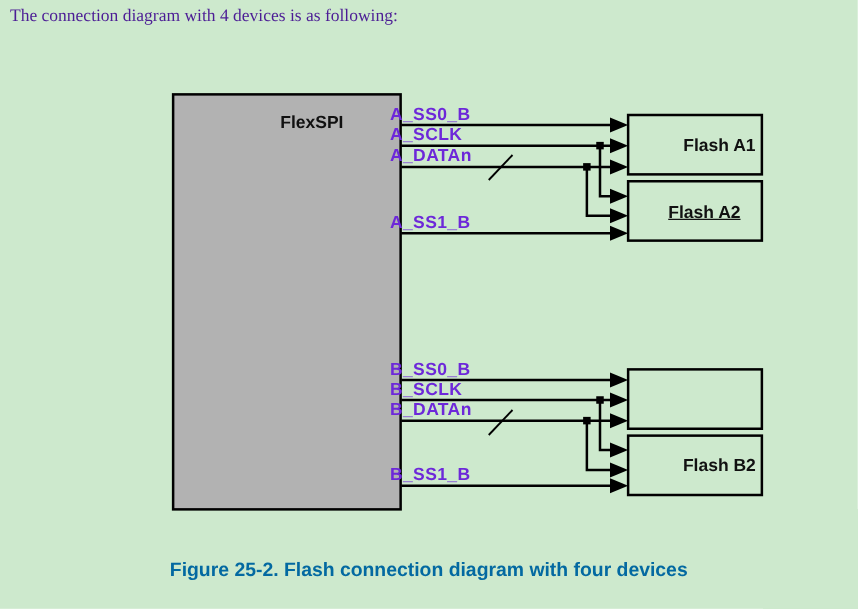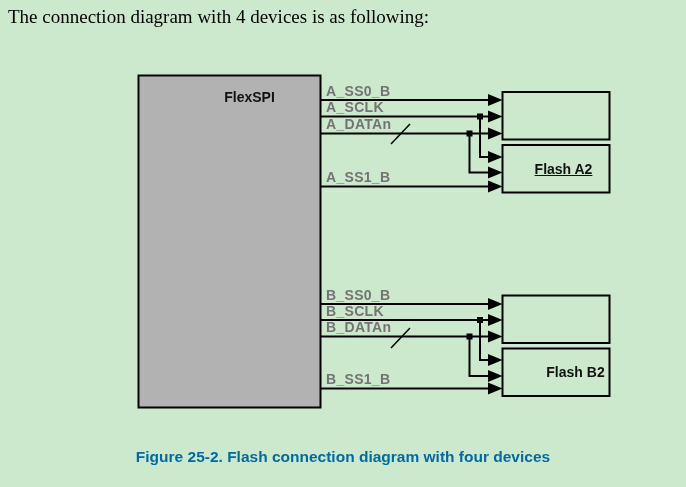--- a/index.html
+++ b/index.html
@@ -6,27 +6,27 @@
   #screen{
     position:relative;
     width:686px;height:487px;
     background:#cde9cd;
     overflow:hidden;
     font-family:"Liberation Sans",sans-serif;
   }
   #page-title{
     position:absolute;left:8px;top:6px;
     font-family:"Liberation Serif",serif;
-    font-size:19px;color:#000000;
+    font-size:14px;color:#4c1d95;
     white-space:nowrap;
   }
   #diagram-svg{position:absolute;left:0;top:0;}
   .sig-label{
-    position:absolute;left:326px;height:16px;line-height:16px;
-    font-size:14px;font-weight:bold;color:#737373;
+    position:absolute;left:312px;height:16px;line-height:16px;
+    font-size:14px;font-weight:bold;color:#6d28d9;
     white-space:nowrap;letter-spacing:0.3px;
   }
   .box-label{
     position:absolute;height:16px;line-height:16px;
     font-size:14px;font-weight:bold;color:#111;
     text-align:center;
     padding-left:20px;
   }
   #flexspi-label{left:138px;top:89px;width:183px;}
   #flash-a1-label{left:502px;top:108px;width:107px;}
@@ -96,20 +96,21 @@
       <polygon points="488,298 488,310 502.5,304"></polygon>
       <polygon points="488,314 488,326 502.5,320"></polygon>
       <polygon points="488,330.5 488,342.5 502.5,336.5"></polygon>
       <polygon points="488,354 488,366 502.5,360"></polygon>
       <polygon points="488,370 488,382 502.5,376"></polygon>
       <polygon points="488,382.5 488,394.5 502.5,388.5"></polygon>
     </g>
   </svg>
 
   <div id="flexspi-label" class="box-label">FlexSPI</div>
+  <div id="flash-a1-label" class="box-label">Flash A1</div>
   <div id="flash-a2-label" class="box-label">Flash A2</div>
   <div id="flash-b2-label" class="box-label">Flash B2</div>
 
   <div class="sig-label" style="top:83px">A_SS0_B</div>
   <div class="sig-label" style="top:99px">A_SCLK</div>
   <div class="sig-label" style="top:116px">A_DATAn</div>
   <div class="sig-label" style="top:169px">A_SS1_B</div>
 
   <div class="sig-label" style="top:287px">B_SS0_B</div>
   <div class="sig-label" style="top:303px">B_SCLK</div>

